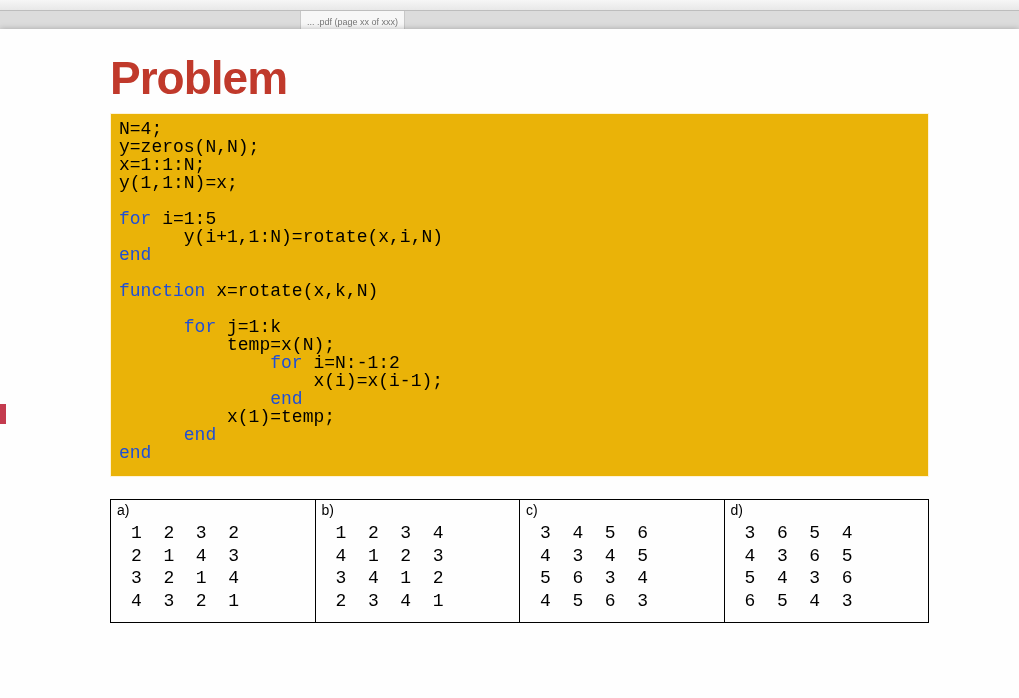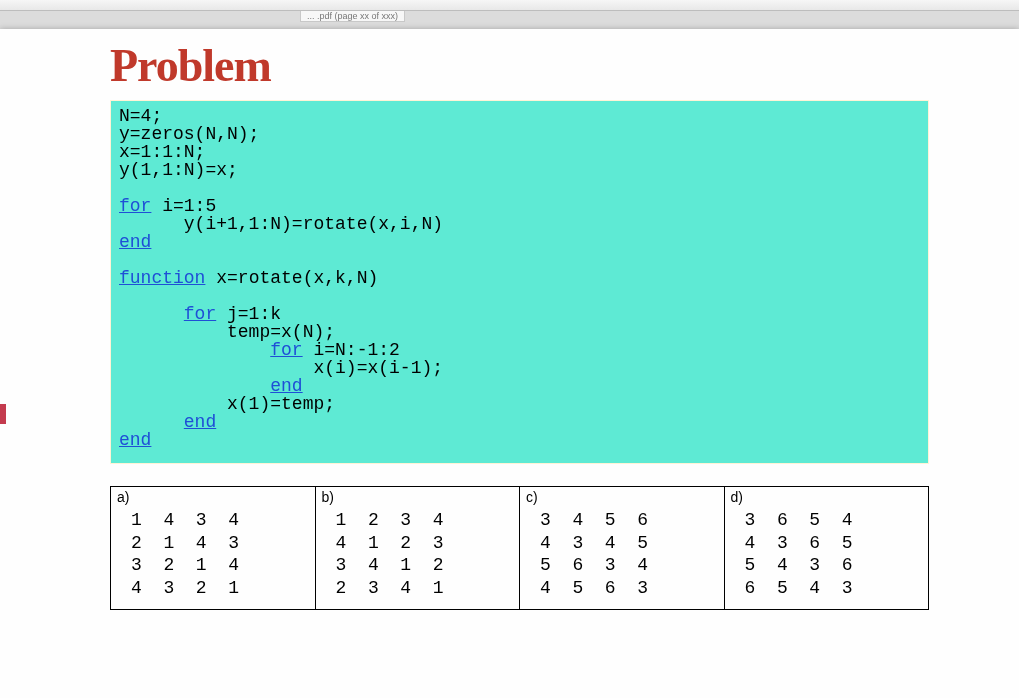--- a/index.html
+++ b/index.html
@@ -1,25 +1,25 @@
 <!DOCTYPE html>
 <html><head>
 <meta charset="utf-8">
 <style>
   html,body{margin:0;padding:0;background:#dcdcdc;font-family:Verdana,Geneva,sans-serif;width:1019px;height:698px;overflow:hidden;}
   .toolbar{background:linear-gradient(#f6f6f6,#e8e8e8);height:10px;border-bottom:1px solid #bdbdbd;}
-  .tabcap{position:absolute;top:0;left:300px;font-size:9px;color:#777;padding:0 6px;background:#f7f7f7;border:1px solid #c8c8c8;border-top:none;}
+  .tabcap{position:absolute;top:0;left:300px;font-size:9px;color:#777;padding:6px 6px;background:#f7f7f7;border:1px solid #c8c8c8;border-top:none;}
   .page-holder{position:relative;}
   .page{position:absolute;left:0;top:18px;width:1019px;height:680px;background:#fefefe;box-shadow:0 0 6px rgba(0,0,0,.25);}
   .notch{position:absolute;left:0;top:375px;width:6px;height:20px;background:#c43b4e;}
   .content{padding:10px 90px 20px 110px;}
-  h1{font-family:Liberation Serif, serif;font-weight:800;color:#c0392b;font-size:46px;margin:0 0 8px;letter-spacing:-1px;}
+  h1{font-family:Liberation Sans, sans-serif;font-weight:800;color:#c0392b;font-size:46px;margin:12px 0 8px;letter-spacing:-1px;}
   .prompt{font-family:"Segoe UI",Arial,sans-serif;font-size:22px;color:#1c2a63;margin:0 0 6px 60px;}
-  .codeblock{background:#5eead4;border:1px solid #fff3d6;font-family:"Courier New",monospace;font-size:18px;line-height:1.0;color:#000;padding:6px 8px 14px 8px;min-height:330px;white-space:pre;overflow:hidden;}
-  .codeblock .kw{color:#1f4fd6;text-decoration:underline;}
+  .codeblock{background:#eab308;border:1px solid #fff3d6;font-family:"Courier New",monospace;font-size:18px;line-height:1.0;color:#000;padding:6px 8px 14px 8px;min-height:330px;white-space:pre;overflow:hidden;}
+  .codeblock .kw{color:#1f4fd6;}
   .answers{margin-top:22px;border-collapse:collapse;width:100%;}
   .answers td{border:1px solid #000;vertical-align:top;padding:2px 6px 10px 6px;width:25%;}
   .opt-label{font-family:"Segoe UI",Arial,sans-serif;font-size:14px;color:#000;padding-bottom:2px;}
   .mat{font-family:"Courier New",monospace;font-size:18px;line-height:1.25;white-space:pre;padding:2px 4px 0 14px;}
 </style>
 </head>
 <body>
 
 <div class="toolbar"></div>
 <div class="page-holder">
@@ -29,21 +29,21 @@
     <div class="content">
       <h1>Problem</h1>
 
       <div class="codeblock" id="codeblock"><div>N=4;</div><div>y=zeros(N,N);</div><div>x=1:1:N;</div><div>y(1,1:N)=x;</div><div>&nbsp;</div><div><span class="kw">for</span> i=1:5</div><div>      y(i+1,1:N)=rotate(x,i,N)</div><div><span class="kw">end</span></div><div>&nbsp;</div><div><span class="kw">function</span> x=rotate(x,k,N)</div><div>&nbsp;</div><div>      <span class="kw">for</span> j=1:k</div><div>          temp=x(N);</div><div>              <span class="kw">for</span> i=N:-1:2</div><div>                  x(i)=x(i-1);</div><div>              <span class="kw">end</span></div><div>          x(1)=temp;</div><div>      <span class="kw">end</span></div><div><span class="kw">end</span></div></div>
 
       <table class="answers">
         <tbody>
             <tr id="answers-row">
               <td>
                 <div class="opt-label">a)</div>
-                <div class="mat">1  4  3  4
+                <div class="mat">1  2  3  2
 2  1  4  3
 3  2  1  4
 4  3  2  1</div>
               </td>
               <td>
                 <div class="opt-label">b)</div>
                 <div class="mat">1  2  3  4
 4  1  2  3
 3  4  1  2
 2  3  4  1</div>

